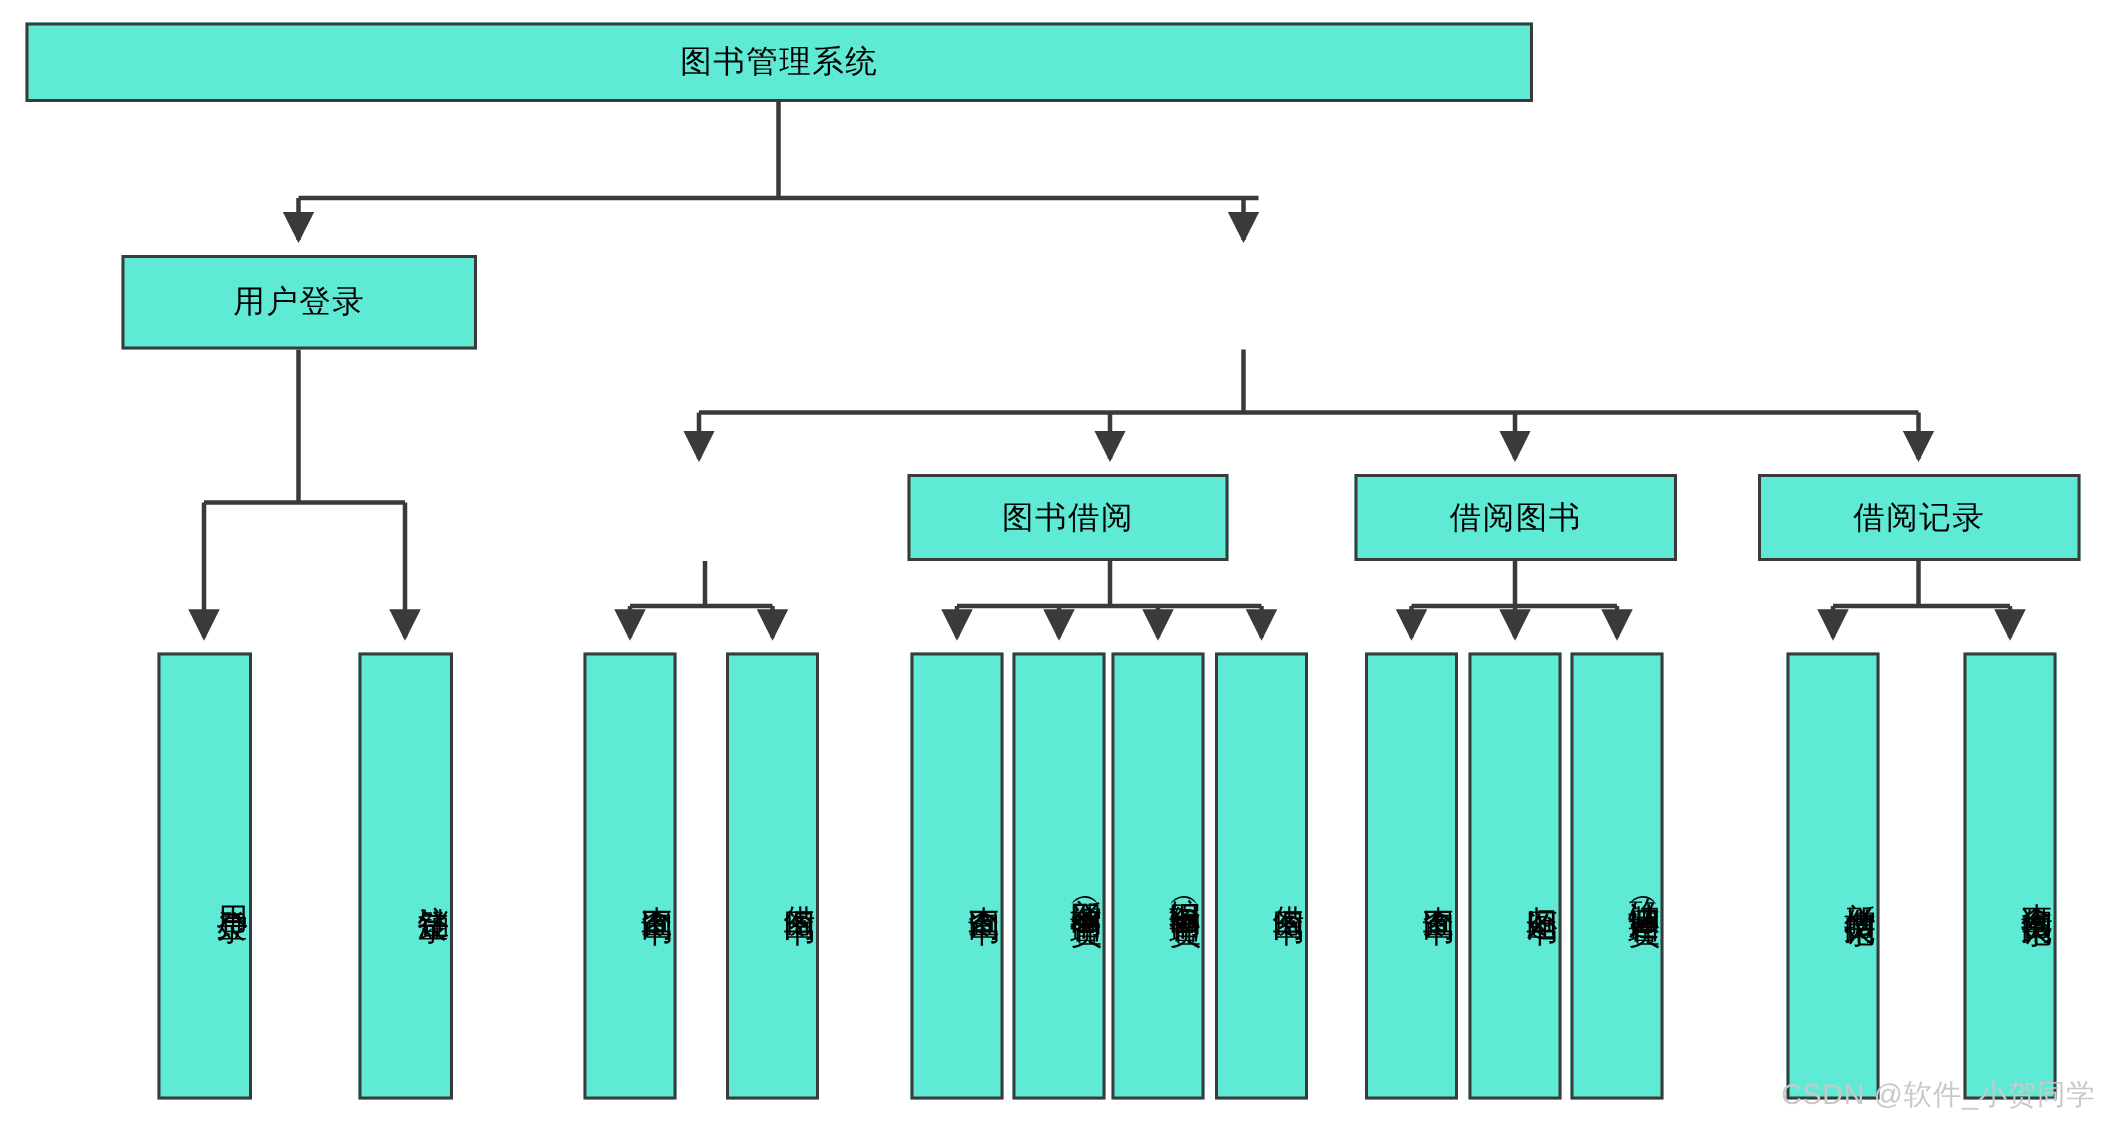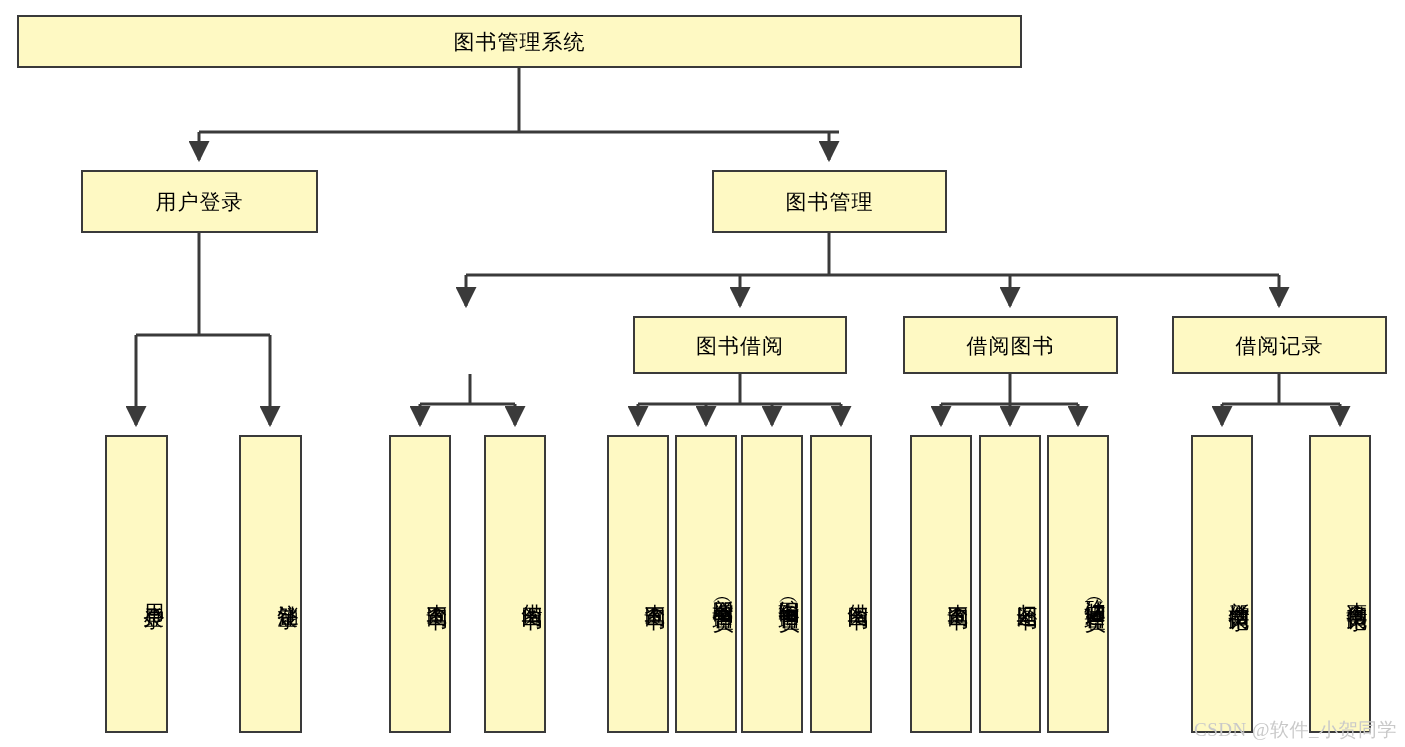--- a/index.html
+++ b/index.html
@@ -14,21 +14,21 @@
   #diagram{
     position:absolute;left:0;top:0;width:1405px;height:747px;
   }
   svg.edges{
     position:absolute;left:0;top:0;width:1405px;height:747px;
     pointer-events:none;
   }
   .node{
     position:absolute;
     box-sizing:border-box;
-    background:#fef9c3;
+    background:#5eead4;
     border:2px solid #3a3a3a;
     display:flex;
     align-items:center;
     justify-content:center;
     color:#000000;
     z-index:5;
   }
   .node.horiz{
     font-size:21px;
     letter-spacing:1px;
@@ -51,21 +51,21 @@
     display:block;
   }
   .watermark{
     position:absolute;
     right:8px;bottom:4px;
     font-size:19px;
     color:#c9c9c9;
     letter-spacing:0.5px;
     white-space:nowrap;
     z-index:9;
-    font-family:Liberation Serif, serif;
+    font-family:Liberation Sans, sans-serif;
   }
 </style>
 </head>
 <body>
 
 <div id="diagram">
 
   <svg class="edges" viewBox="0 0 1405 747" xmlns="http://www.w3.org/2000/svg">
     <defs>
       <marker id="arrow" viewBox="0 0 10 10" refX="9" refY="5" markerWidth="7" markerHeight="7" orient="auto-start-reverse">
@@ -113,24 +113,23 @@
       <path d="M 1222 404 L 1340 404"></path>
       <path d="M 1222 404 L 1222 425" marker-end="url(#arrow)"></path>
       <path d="M 1340 404 L 1340 425" marker-end="url(#arrow)"></path>
     </g>
   </svg>
 
   <div class="node horiz" style="left:17px;top:15px;width:1005px;height:53px;">图书管理系统</div>
 
   <div class="node horiz" style="left:81px;top:170px;width:237px;height:63px;">用户登录</div>
 
-  <div class="node horiz" style="left:712px;top:170px;width:235px;height:63px;">图书管理</div>
 
 
-  <div class="node horiz" style="left:633px;top:316px;width:214px;height:58px;">图书借阅</div>
+  <div class="node horiz" style="left:605px;top:316px;width:214px;height:58px;">图书借阅</div>
 
   <div class="node horiz" style="left:903px;top:316px;width:215px;height:58px;">借阅图书</div>
 
   <div class="node horiz" style="left:1172px;top:316px;width:215px;height:58px;">借阅记录</div>
 
   <div class="node vert" style="left:105px;top:435px;width:63px;height:298px;">
     <span class="vtext">用户登录</span>
   </div>
   <div class="node vert" style="left:239px;top:435px;width:63px;height:298px;">
     <span class="vtext">注销登录</span>

